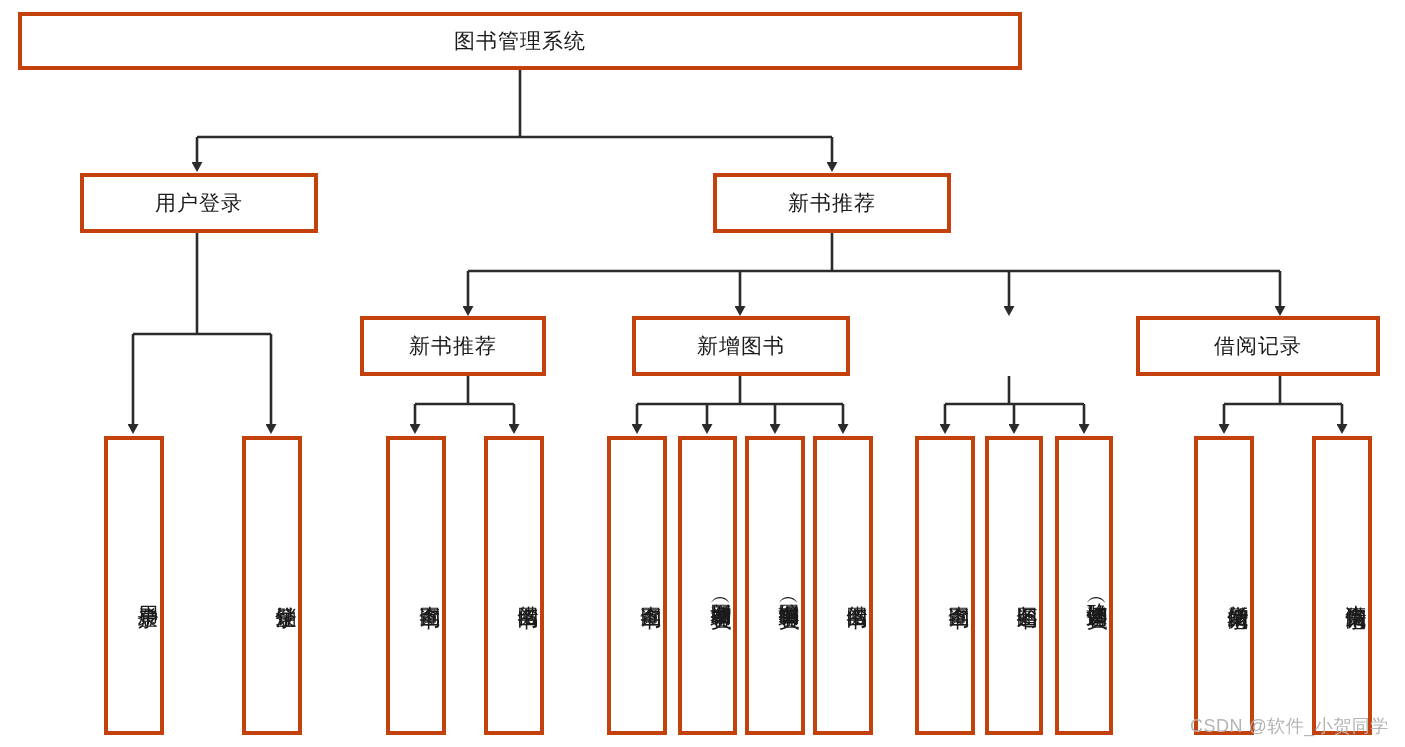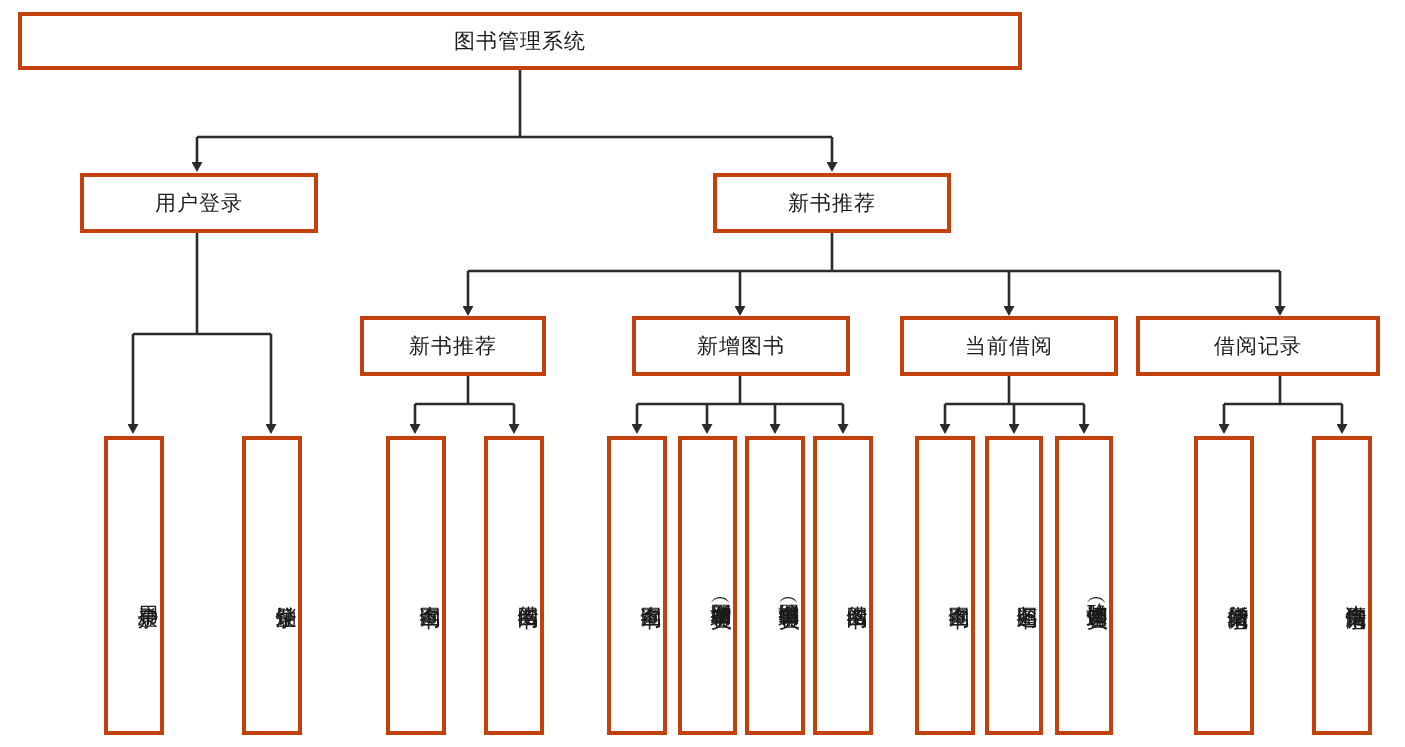--- a/index.html
+++ b/index.html
@@ -127,23 +127,20 @@
   <div class="node node-h" style="left:713px; top:173px; width:238px; height:60px;">
     <span>新书推荐</span>
   </div>
 
   <div class="node node-h" style="left:360px; top:316px; width:186px; height:60px;">
     <span>新书推荐</span>
   </div>
   <div class="node node-h" style="left:632px; top:316px; width:218px; height:60px;">
     <span>新增图书</span>
   </div>
-  <div class="node node-h" style="left:900px; top:316px; width:218px; height:60px;">
-    <span>当前借阅</span>
-  </div>
   <div class="node node-h" style="left:1136px; top:316px; width:244px; height:60px;">
     <span>借阅记录</span>
   </div>
 
   <div class="node node-v" style="left:104px; top:436px; width:60px; height:299px;">
     <span>用户登录</span>
   </div>
   <div class="node node-v" style="left:242px; top:436px; width:60px; height:299px;">
     <span>注销登录</span>
   </div>
@@ -178,14 +175,15 @@
     <span>确认归还（管理员）</span>
   </div>
 
   <div class="node node-v" style="left:1194px; top:436px; width:60px; height:299px;">
     <span>新增借阅记录</span>
   </div>
   <div class="node node-v" style="left:1312px; top:436px; width:60px; height:299px;">
     <span>查询借阅记录</span>
   </div>
 
+  <div class="watermark">CSDN @软件_小贺同学</div>
 
 </div>
 
 </body></html>

